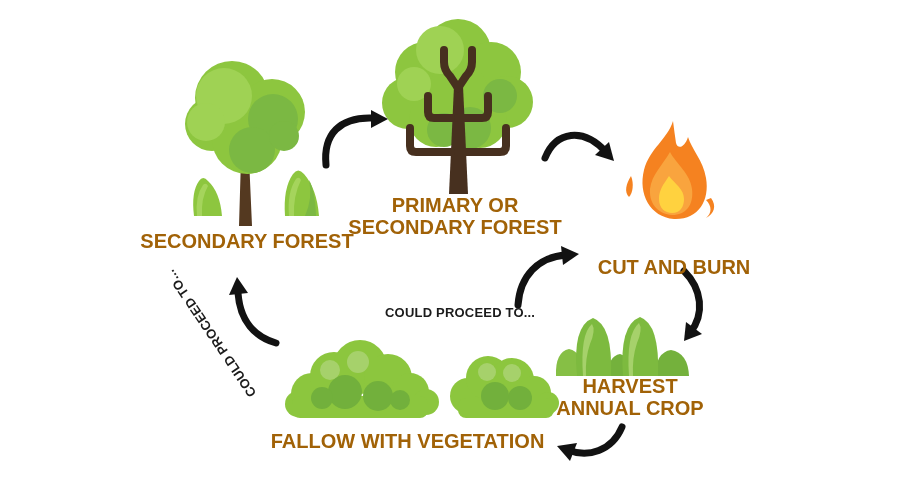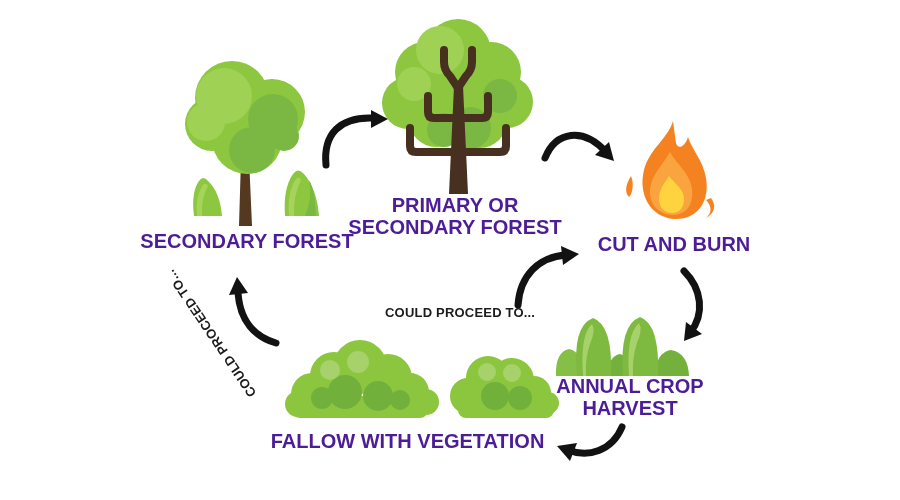--- a/index.html
+++ b/index.html
@@ -2,21 +2,21 @@
 <html><head>
 <meta charset="utf-8">
 <style>
   html,body{margin:0;padding:0;background:#ffffff;}
   .canvas{
     position:relative;width:900px;height:500px;background:#ffffff;overflow:hidden;
     font-family:"Liberation Sans","DejaVu Sans",sans-serif;
   }
   .art{position:absolute;left:0;top:0;width:900px;height:500px;}
   .label{
-    position:absolute;color:#4c1d95;font-weight:bold;text-align:center;
+    position:absolute;color:#a16207;font-weight:bold;text-align:center;
     font-size:20px;line-height:22px;letter-spacing:0px;
   }
   .annot{
     position:absolute;color:#1b1b1b;font-weight:bold;text-align:center;
     font-size:13px;line-height:15px;letter-spacing:0.2px;white-space:nowrap;
   }
   .rot{transform:rotate(-124deg);transform-origin:50% 50%;}
   .line{display:block;}
 </style>
 </head>
@@ -153,25 +153,25 @@
     </g>
   </svg>
 
   <div class="label" style="left:117px;top:230px;width:260px;">SECONDARY FOREST</div>
 
   <div class="label" style="left:330px;top:194px;width:250px;">
     <span class="line">PRIMARY OR</span>
     <span class="line">SECONDARY FOREST</span>
   </div>
 
-  <div class="label" style="left:574px;top:233px;width:200px;">CUT AND BURN</div>
+  <div class="label" style="left:574px;top:256px;width:200px;">CUT AND BURN</div>
 
   <div class="label" style="left:530px;top:375px;width:200px;">
+    <span class="line">HARVEST</span>
     <span class="line">ANNUAL CROP</span>
-    <span class="line">HARVEST</span>
   </div>
 
   <div class="label" style="left:250px;top:430px;width:315px;">
     <span class="line">FALLOW WITH VEGETATION</span>
   </div>
 
   <div class="annot" style="left:385px;top:305px;width:150px;">COULD PROCEED TO...</div>
 
   <div class="annot rot" style="left:136px;top:326px;width:150px;">COULD PROCEED TO...</div>
 

